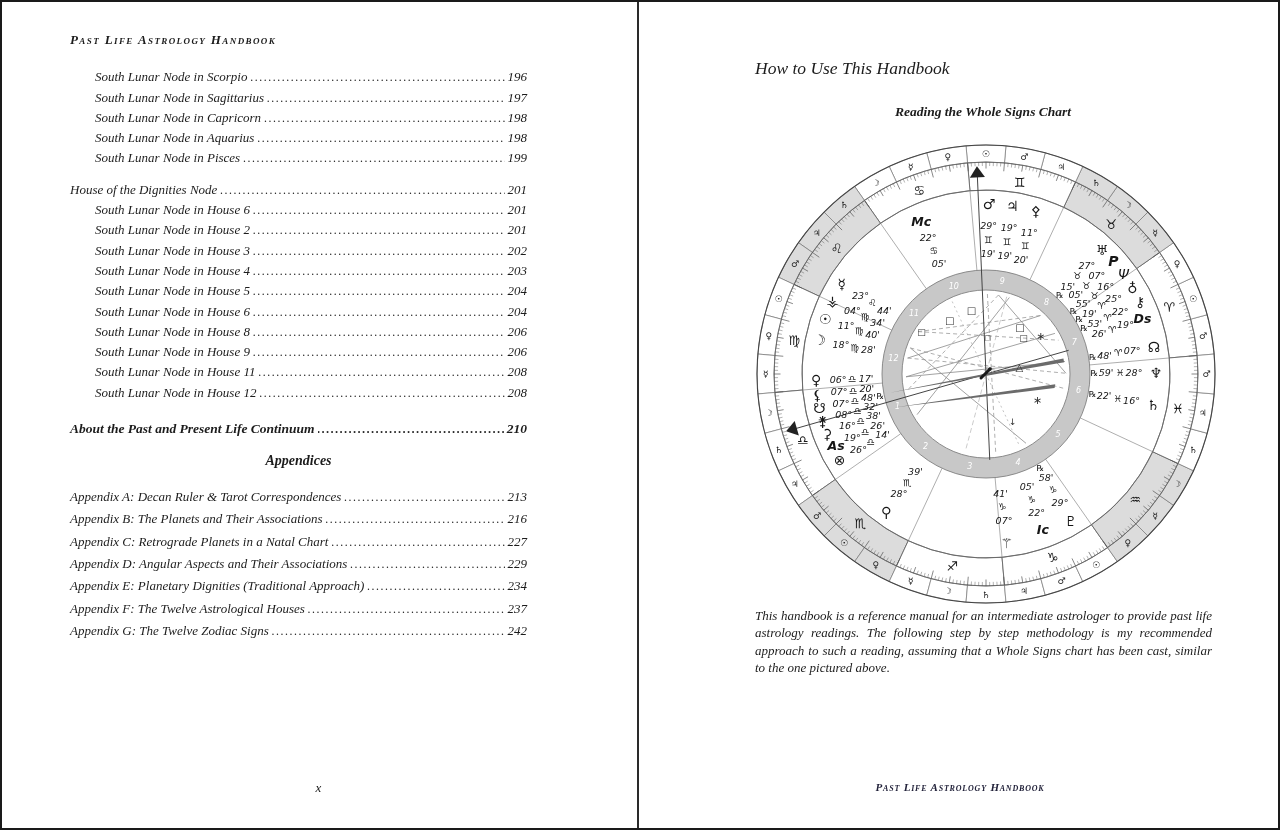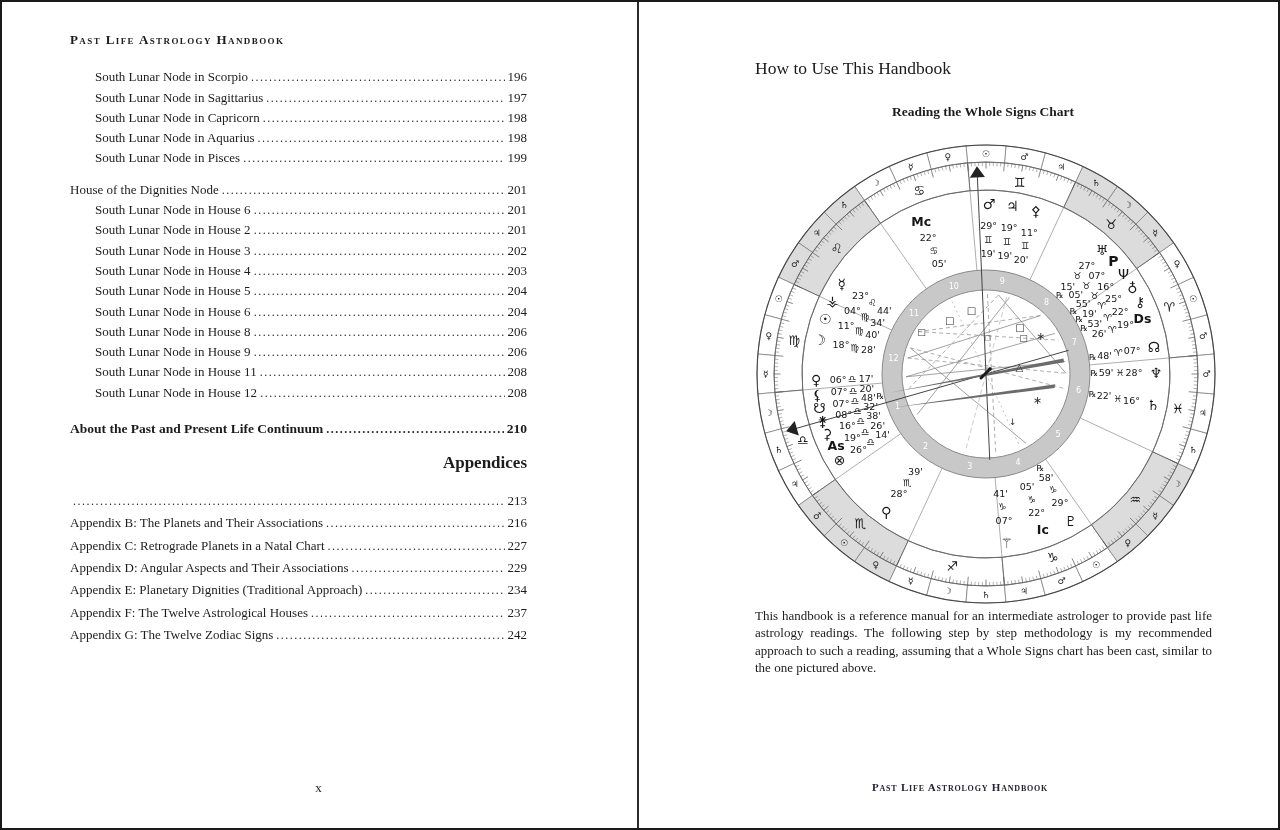--- a/index.html
+++ b/index.html
@@ -1,36 +1,36 @@
 <!DOCTYPE html>
 <html><head>
 <meta charset="utf-8">
 <style>
   html,body{margin:0;padding:0;background:#e8e8e8;}
   #spread{position:relative;width:1280px;height:830px;background:#fff;overflow:hidden;
           font-family:"Liberation Serif","DejaVu Serif",serif;color:#1c1c1c;
-          border-top:2px solid #1a1a1a;border-bottom:2px solid #1a1a1a;box-sizing:border-box;}
+          border-top:2px solid #1a1a1a;border-bottom:2px solid #1a1a1a;box-sizing:border-box;font-style:italic;}
   #spread:before{content:"";position:absolute;left:0;top:0;bottom:0;width:2px;background:#1a1a1a;}
   #spread:after{content:"";position:absolute;right:0;top:0;bottom:0;width:2px;background:#1a1a1a;}
   .divider{position:absolute;left:637px;top:0;bottom:0;width:2px;background:#2a2a2a;}
   
   .page-left{position:absolute;left:0;top:0;width:637px;height:830px;}
   .running-head{position:absolute;left:70px;top:30px;font-variant:small-caps;font-weight:600;
                 font-size:13px;letter-spacing:1.4px;}
   .toc{position:absolute;left:70px;top:63px;width:457px;font-size:13px;}
   .toc-row{display:flex;align-items:flex-end;height:20.3px;}
   .toc-row.lvl2 .lbl{padding-left:25px;}
   .toc-row.gap{margin-bottom:11px;}
   .toc-row.boldrow{font-weight:bold;font-size:13.5px;height:22px;margin-top:14px;}
   .lbl{white-space:nowrap;}
   .dots{flex:1;overflow:hidden;white-space:nowrap;margin:0 3px;}
   .dots:after{content:"......................................................................................................................";
               letter-spacing:1.5px;font-size:12px;color:#2a2a2a;}
   .pgnum{white-space:nowrap;}
-  .appendices-head{text-align:right;font-weight:bold;font-size:17px;margin:16px 0 14px 0;}
+  .appendices-head{text-align:center;font-weight:bold;font-size:14px;margin:16px 0 14px 0;}
   .toc-row.appx{height:22.3px;}
   .folio-left{position:absolute;left:0;width:637px;top:778px;text-align:center;font-size:13px;}
   
   .page-right{position:absolute;left:640px;top:0;width:640px;height:830px;}
   .chapter-title{position:absolute;left:115px;top:56px;font-size:17.5px;}
   .chart-subtitle{position:absolute;left:115px;top:102px;width:456px;text-align:center;
                   font-weight:bold;font-size:13.5px;}
   #wheel{position:absolute;left:116px;top:142px;}
   .body-text{position:absolute;left:115px;top:605px;width:457px;font-size:13px;line-height:17.3px;
              text-align:justify;}
@@ -127,20 +127,21 @@
           <span class="dots"></span>
           <span class="pgnum">208</span>
         </div>
         <div class="toc-row boldrow">
           <span class="lbl">About the Past and Present Life Continuum</span>
           <span class="dots"></span>
           <span class="pgnum">210</span>
         </div>
         <div class="appendices-head">Appendices</div>
         <div class="toc-row appx">
+          <span class="lbl">Appendix A: Decan Ruler &amp; Tarot Correspondences</span>
           <span class="dots"></span>
           <span class="pgnum">213</span>
         </div>
         <div class="toc-row appx">
           <span class="lbl">Appendix B: The Planets and Their Associations</span>
           <span class="dots"></span>
           <span class="pgnum">216</span>
         </div>
         <div class="toc-row appx">
           <span class="lbl">Appendix C: Retrograde Planets in a Natal Chart</span>

